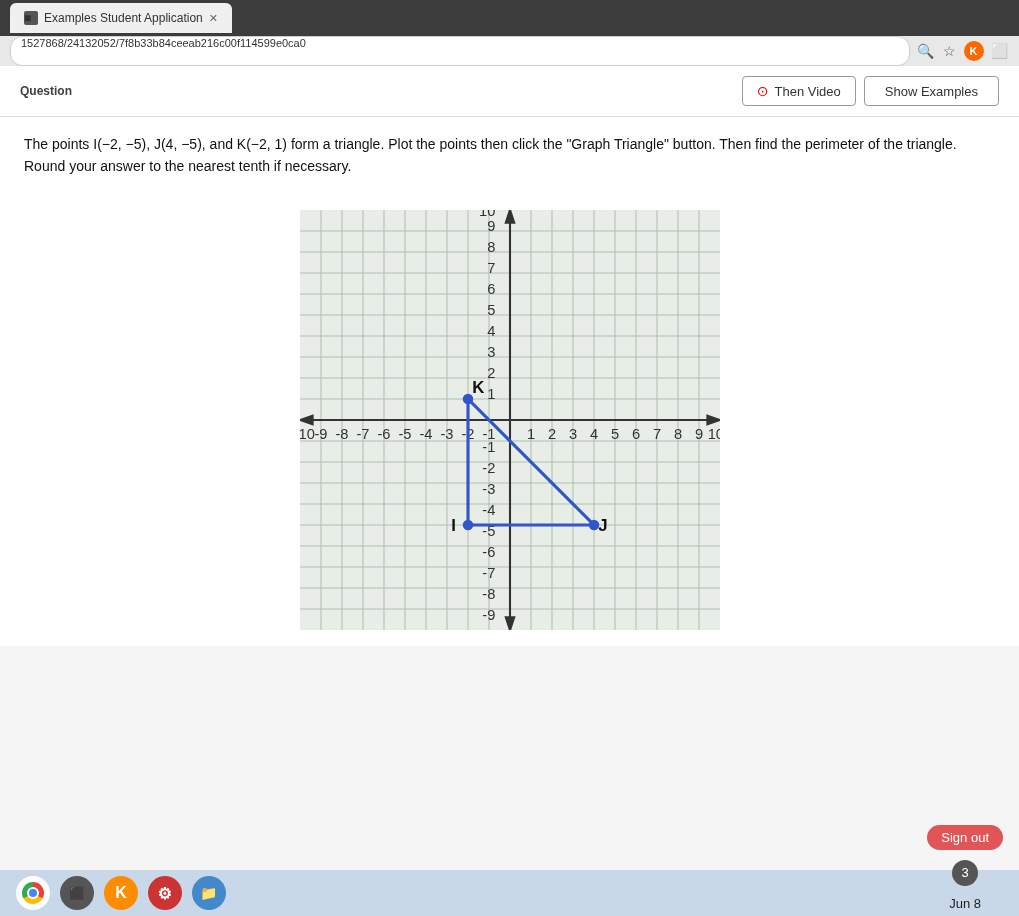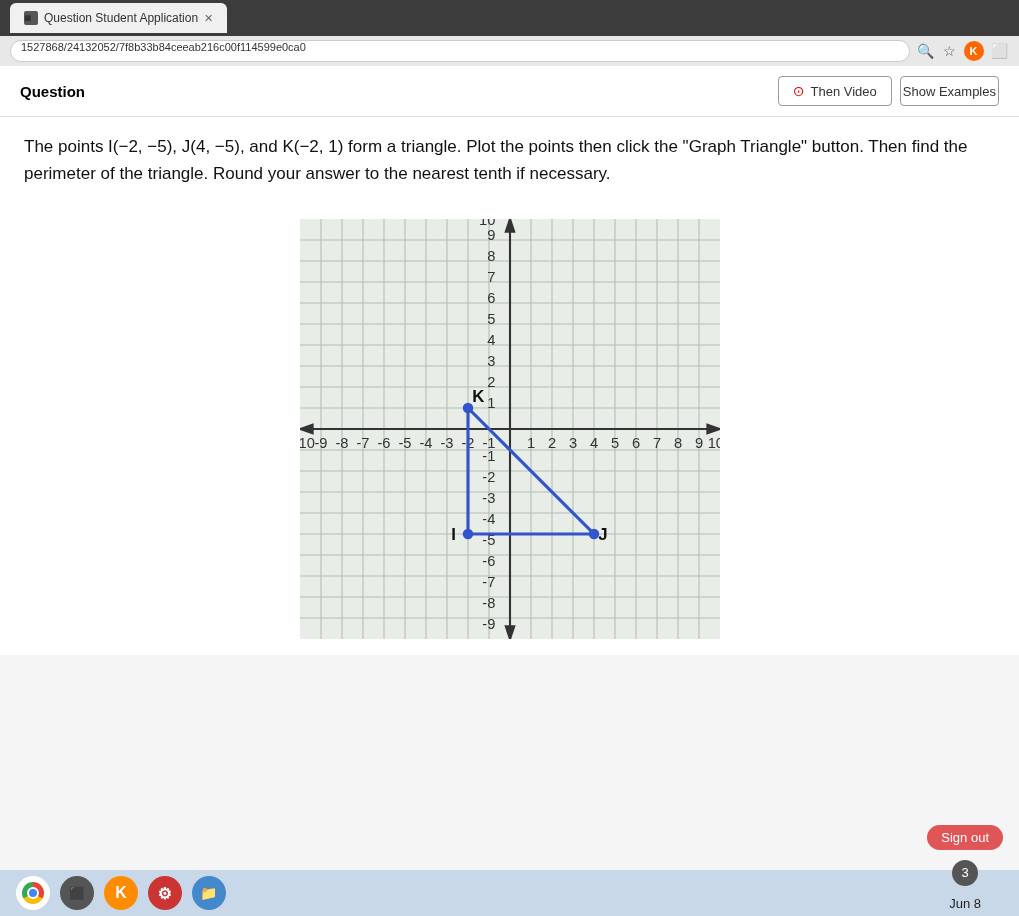--- a/index.html
+++ b/index.html
@@ -57,21 +57,21 @@
       display: flex;
       align-items: center;
       padding: 0 10px;
       gap: 8px;
     }
     .address-input {
       flex: 1;
       background: white;
       border: 1px solid #ccc;
       border-radius: 12px;
-      height: 22px;
+      height: 30px;
       padding: 0 10px;
       font-size: 11px;
       color: #333;
     }
     .address-icons {
       display: flex;
       gap: 8px;
       align-items: center;
     }
     .addr-icon {
@@ -103,23 +103,23 @@
     
     .question-header {
       background: white;
       padding: 10px 20px;
       display: flex;
       align-items: center;
       justify-content: space-between;
       border-bottom: 1px solid #ddd;
     }
     .question-label {
-      font-size: 15px;
+      font-size: 12px;
       font-weight: bold;
-      color: #000000;
+      color: #404040;
     }
     .header-buttons {
       display: flex;
       gap: 8px;
     }
     .watch-video-btn {
       background: white;
       border: 1px solid #999;
       border-radius: 4px;
       padding: 6px 14px;
@@ -127,35 +127,35 @@
       color: #333;
       cursor: pointer;
       display: flex;
       align-items: center;
       gap: 6px;
     }
     .show-examples-btn {
       background: white;
       border: 1px solid #999;
       border-radius: 4px;
-      padding: 6px 2px;
+      padding: 6px 20px;
       font-size: 13px;
       color: #333;
       cursor: pointer;
     }
     .play-icon {
       color: #e00;
       font-size: 14px;
     }
 
     
     .question-body {
       background: white;
       padding: 16px 24px;
-      font-size: 17px;
+      font-size: 14px;
       line-height: 1.6;
       color: #111;
     }
 
     
     .graph-section {
       padding: 16px 24px;
       background: white;
     }
     .graph-instruction {
@@ -285,21 +285,21 @@
       font-weight: bold;
     }
   </style>
 </head>
 <body>
 
 <div class="browser-chrome">
   <div class="tab-bar">
     <div class="browser-tab">
       <span class="tab-favicon">■</span>
-      <span>Question Student Application</span>
+      <span>Examples Student Application</span>
       <span class="tab-close">✕</span>
     </div>
   </div>
 </div>
 
 <div class="address-bar">
   <div class="address-input">1527868/24132052/7f8b33b84ceeab216c00f114599e0ca0</div>
   <div class="address-icons">
     <span class="addr-icon">🔍</span>
     <span class="addr-icon">☆</span>

